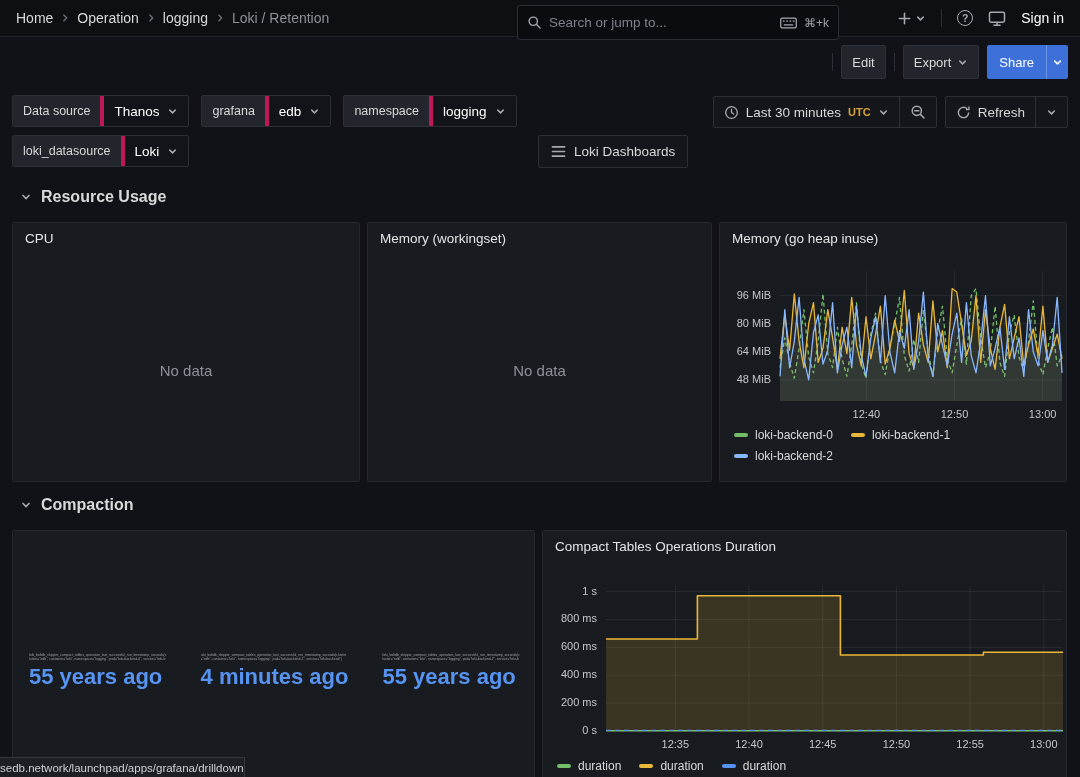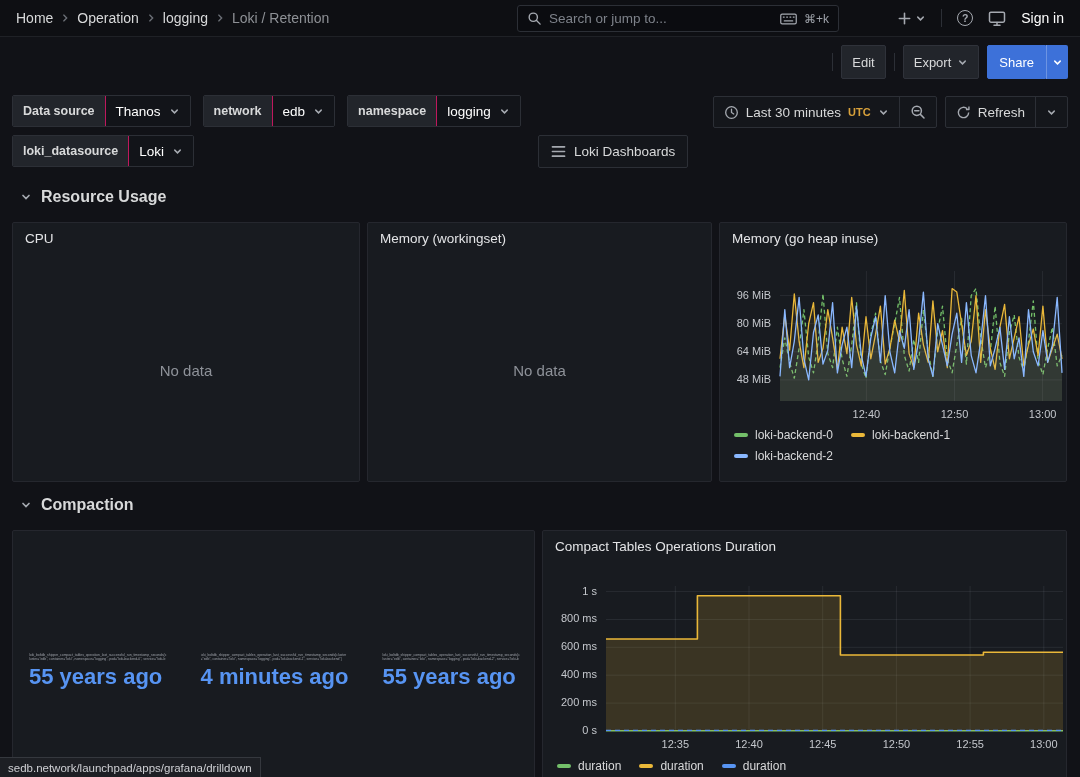--- a/index.html
+++ b/index.html
@@ -7,21 +7,21 @@
   body { background:#111217; font-family:"Liberation Sans", sans-serif; color:#d8d9da; position:relative; }
   svg { display:block; }
 
   
   .topnav { position:absolute; left:0; top:0; width:1080px; height:37px; background:#0e0f13;
             border-bottom:1px solid #1f2126; display:flex; align-items:center; padding:0 16px; }
   .breadcrumbs { display:flex; align-items:center; gap:7px; font-size:14px; font-weight:500; white-space:nowrap; }
   .crumb { color:#d8d9da; cursor:pointer; }
   .crumb.current { color:#8e9196; }
   .crumb-sep { color:#6c7077; display:flex; align-items:center; }
-  .search { position:absolute; left:517px; top:5px; width:322px; height:27px; background:#0b0c10;
+  .search { position:absolute; left:517px; top:5px; width:322px; height:35px; background:#0b0c10;
             border:1px solid #2c2f36; border-radius:3px; display:flex; align-items:center; padding:0 9px; gap:7px; }
   .search input { flex:1; background:transparent; border:none; outline:none; color:#c7c9cd; font-size:13.5px;
                   font-family:"Liberation Sans",sans-serif; }
   .search input::placeholder { color:#7e828a; }
   .kbd { font-size:12px; color:#9da1a8; white-space:nowrap; }
   .nav-right { margin-left:auto; display:flex; align-items:center; gap:15px; }
   .navbtn { display:flex; align-items:center; gap:3px; cursor:pointer; color:#a5a9b0; }
   .vdiv { width:1px; height:18px; background:#2c2f36; }
   .qcircle { width:16px; height:16px; border:1.6px solid #a5a9b0; border-radius:50%; font-size:10.5px; font-weight:700;
              display:flex; align-items:center; justify-content:center; color:#a5a9b0; }
@@ -34,21 +34,21 @@
   .btn-blue { background:#3d71d9; border:1px solid #3d71d9; color:#fff; padding:0 11px; }
   .split { display:flex; }
   .split .btn-blue:first-child { border-radius:2px 0 0 2px; }
   .split .chev-part { width:22px; display:flex; align-items:center; justify-content:center; background:#3d71d9;
                       border-left:1px solid rgba(255,255,255,.25); border-radius:0 2px 2px 0; cursor:pointer; }
 
   
   .var-row { position:absolute; left:12px; display:flex; gap:12px; }
   .var-group { display:flex; height:32px; border:1px solid #2c2f36; border-radius:2px; overflow:hidden; }
   .var-label { background:#22252b; display:flex; align-items:center; padding:0 10px; font-size:12.5px;
-               font-weight:700; color:#d8d9da; border-right:1px solid #be185d; }
+               font-weight:400; color:#d8d9da; border-right:4px solid #be185d; }
   .var-value { background:#121419; display:flex; align-items:center; gap:8px; padding:0 10px;
                font-size:13.5px; color:#ffffff; cursor:pointer; }
   .time-controls { position:absolute; right:12px; top:96px; display:flex; gap:8px; }
   .tc-group { display:flex; height:32px; border:1px solid #2c2f36; border-radius:2px; background:#14161b; }
   .tc-sec { display:flex; align-items:center; gap:7px; padding:0 10px; cursor:pointer; font-size:13.5px; font-weight:500; color:#d8d9da; }
   .tc-sec + .tc-sec { border-left:1px solid #2c2f36; }
   .utc { color:#d8a13b; font-size:11px; font-weight:700; }
   .dash-link-btn { position:absolute; left:538px; top:135px; height:33px; display:flex; align-items:center; gap:8px;
                    padding:0 12px; border:1px solid #2c2f36; border-radius:2px; background:#14161b;
                    font-size:13.5px; font-weight:500; color:#d8d9da; cursor:pointer; }
@@ -70,21 +70,21 @@
 
   
   .stats { position:absolute; left:16px; top:86px; right:14px; display:flex; gap:34px; }
   .stat { display:flex; flex-direction:column; }
   .stat-label { max-height:9px; overflow:hidden; font-size:3.4px; line-height:4.4px; color:#9da1a8;
                 word-break:break-all; margin-bottom:2px; }
   .stat-value { font-size:22px; font-weight:700; color:#5794f2; white-space:nowrap; }
 
   
   .status-url { position:absolute; left:0; bottom:0; height:20px; background:#1d1f24; border:1px solid #35383e;
-                border-left:none; border-bottom:none; display:flex; align-items:center; padding:0 8px;
+                border-left:none; border-bottom:none; display:flex; align-items:center; padding:0 0;
                 font-size:11.5px; color:#cfd0d4; }
   .ico { color:#a5a9b0; }
 </style>
 </head>
 <body>
 
 <div class="topnav">
   <div class="breadcrumbs" id="breadcrumbs">
       <span class="crumb">Home</span>
       <span class="crumb-sep">
@@ -167,21 +167,21 @@
     <div class="var-group">
       <span class="var-label">Data source</span>
       <span class="var-value">
         <span>Thanos</span>
         <svg width="11" height="11" viewBox="0 0 12 12" class="ico">
           <path d="M3 4.5 L6 7.5 L9 4.5" fill="none" stroke="currentColor" stroke-width="1.6" stroke-linecap="round"></path>
         </svg>
       </span>
     </div>
     <div class="var-group">
-      <span class="var-label">network</span>
+      <span class="var-label">grafana</span>
       <span class="var-value">
         <span>edb</span>
         <svg width="11" height="11" viewBox="0 0 12 12" class="ico">
           <path d="M3 4.5 L6 7.5 L9 4.5" fill="none" stroke="currentColor" stroke-width="1.6" stroke-linecap="round"></path>
         </svg>
       </span>
     </div>
     <div class="var-group">
       <span class="var-label">namespace</span>
       <span class="var-value">

